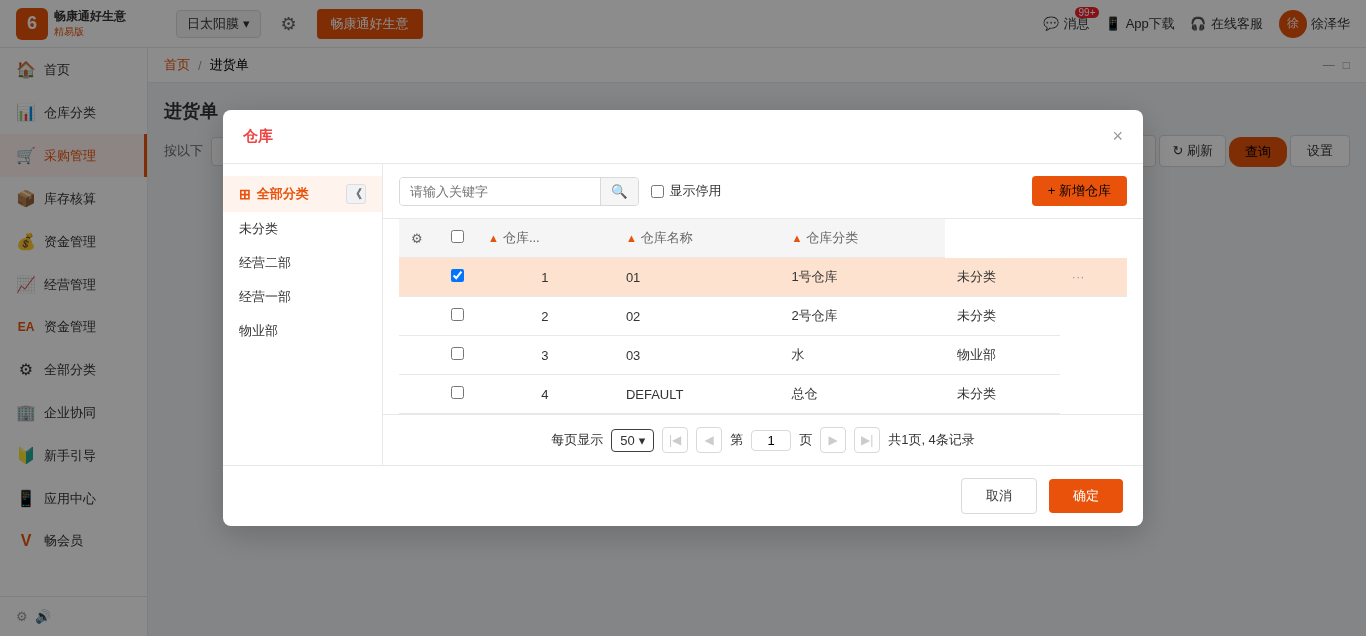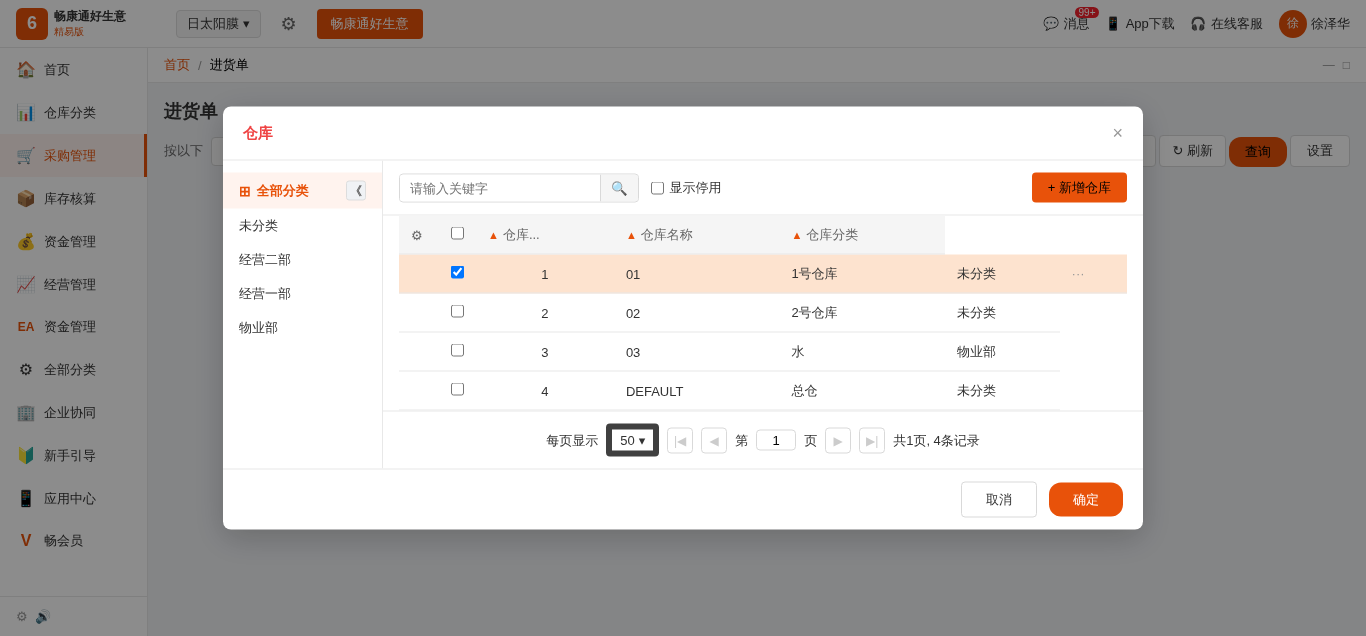--- a/index.html
+++ b/index.html
@@ -63,29 +63,29 @@
     .data-table td { padding: 10px 12px; border-bottom: 1px solid #e8e8e8; color: #333; }
     .data-table tr.selected td { background: #fde3cf; }
     .row-num { color: #666; text-align: center; }
     .gear-col { text-align: center; color: #999; }
     .more-btn { color: #999; cursor: pointer; }
 
     .table-wrapper { flex: 1; overflow: auto; padding: 0 16px; }
 
     
     .pagination { display: flex; align-items: center; justify-content: center; padding: 12px 16px; gap: 8px; font-size: 13px; color: #333; border-top: 1px solid #e8e8e8; }
-    .page-select { display: flex; border: 6px solid #404040; border-radius: 4px; padding: 3px 8px; gap: 4px; }
+    .page-select { display: flex; border: 1px solid #404040; border-radius: 4px; padding: 3px 8px; gap: 4px; }
     .page-input { width: 40px; border: 1px solid #d9d9d9; border-radius: 4px; padding: 2px 6px; text-align: center; font-size: 13px; }
     .page-btn { width: 26px; height: 26px; border: 1px solid #d9d9d9; border-radius: 4px; display: flex; align-items: center; justify-content: center; cursor: pointer; background: #fff; color: #666; font-size: 12px; }
     .page-btn.disabled { color: #ccc; cursor: not-allowed; }
 
     
     .modal-footer { display: flex; align-items: center; justify-content: flex-end; padding: 12px 20px; border-top: 1px solid #e8e8e8; gap: 12px; }
     .btn-cancel { background: #fff; color: #333; border: 1px solid #d9d9d9; border-radius: 4px; padding: 8px 24px; cursor: pointer; font-size: 13px; }
-    .btn-confirm { background: #e8520a; color: #fff; border: none; border-radius: 12px; padding: 8px 24px; cursor: pointer; font-size: 13px; }
+    .btn-confirm { background: #e8520a; color: #fff; border: none; border-radius: 4px; padding: 8px 24px; cursor: pointer; font-size: 13px; }
 
     .import-toolbar { display: flex; align-items: center; gap: 8px; margin-bottom: 12px; flex-wrap: wrap; }
     .filter-label { font-size: 13px; color: #666; }
     .filter-select { border: 1px solid #d9d9d9; border-radius: 4px; padding: 5px 8px; font-size: 13px; background: #fff; }
     .action-btns { margin-left: auto; display: flex; gap: 3px; align-items: flex-end; }
 
     .col-sort { display: flex; align-items: center; gap: 4px; }
     .sort-icon { color: #e8520a; font-size: 11px; }
   </style>
 </head>

